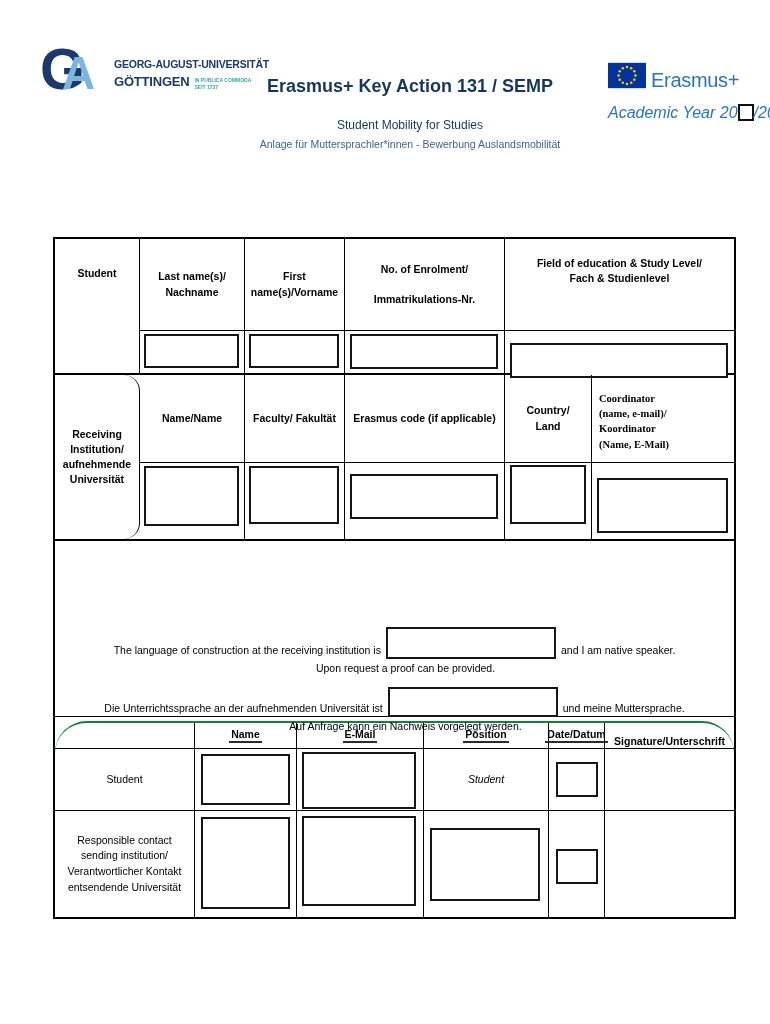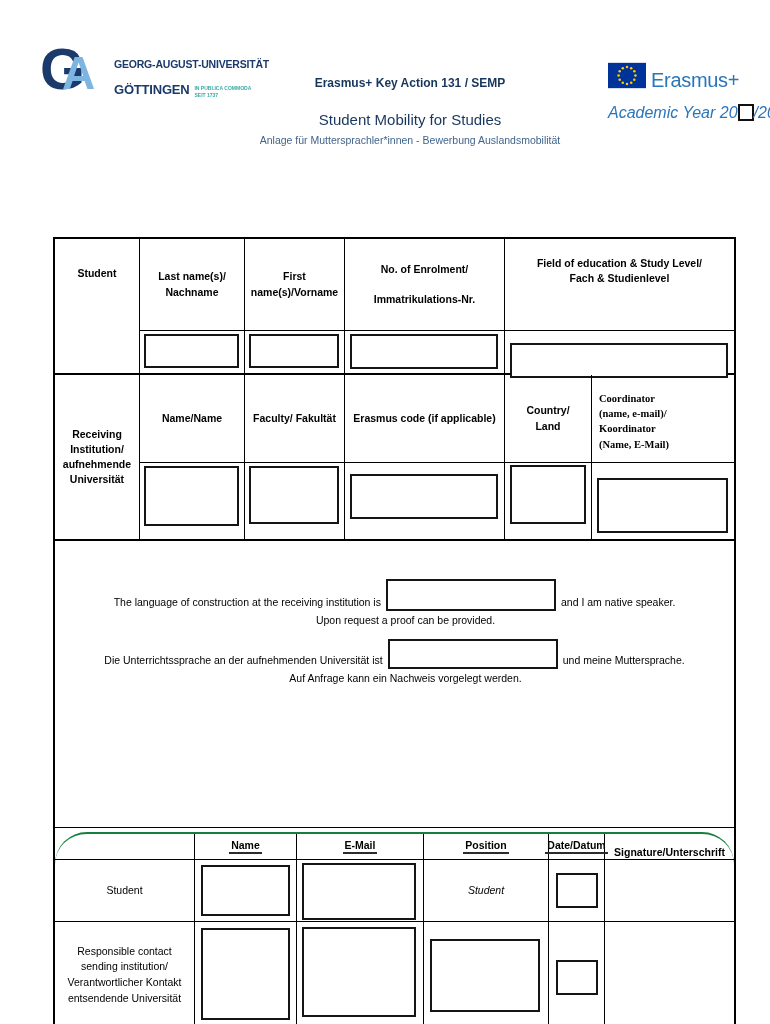--- a/index.html
+++ b/index.html
@@ -7,27 +7,27 @@
         font-family:"Liberation Sans",sans-serif;color:#000;}
   .pre{white-space:pre-line;}
 
   
   .uni-logo{position:absolute;left:40px;top:46px;display:flex;align-items:flex-start;}
   .monogram{position:relative;width:72px;height:62px;}
   .mono-g{position:absolute;left:0;top:-6px;font-size:58px;font-weight:700;color:#1b3a6b;line-height:1;}
   .mono-a{position:absolute;left:22px;top:4px;font-size:46px;font-weight:700;color:#7db4e0;line-height:1;}
   .uni-text{margin-left:2px;padding-top:12px;}
   .uni-line1{font-size:10.5px;font-weight:600;color:#1b3a6b;letter-spacing:-0.2px;}
-  .uni-line2row{display:flex;align-items:flex-start;margin-top:12px;}
+  .uni-line2row{display:flex;align-items:flex-start;margin-top:4px;}
   .uni-line2{font-size:13px;font-weight:600;color:#1b3a6b;letter-spacing:-0.2px;}
   .uni-tagline{margin-left:5px;margin-top:3px;color:#3aaaa5;font-size:5px;line-height:1.3;font-weight:700;}
 
   .title-block{position:absolute;left:240px;top:76px;width:340px;text-align:center;}
-  .form-title{font-size:12px;font-weight:700;color:#17365d;}
-  .form-subtitle{margin-top:21px;font-size:15px;font-weight:400;color:#17365d;}
+  .form-title{font-size:18px;font-weight:700;color:#17365d;}
+  .form-subtitle{margin-top:21px;font-size:12px;font-weight:400;color:#17365d;}
   .form-note{margin-top:6px;font-size:10.5px;color:#41648c;}
 
   .erasmus-block{position:absolute;left:608px;top:60px;width:155px;}
   .erasmus-row{display:flex;align-items:flex-end;}
   .eu-flag{width:38px;height:31px;display:block;}
   .erasmus-word{margin-left:5px;font-size:20px;color:#2a75bb;letter-spacing:-0.3px;line-height:1;margin-bottom:1px;}
   .acad-year{margin-top:13px;font-size:16px;font-style:italic;color:#2a75bb;white-space:nowrap;}
   .acad-box{display:inline-block;width:12px;height:13px;border:2px solid #111;background:#fff;vertical-align:-3px;}
 
   
@@ -38,27 +38,27 @@
   .hbot{border-bottom:1px solid #000;}
   .cc{display:flex;align-items:center;justify-content:center;text-align:center;}
   .bold{font-weight:700;}
   .fs{font-size:10.5px;line-height:1.45;}
 
   .sec1{display:grid;grid-template-columns:85px 105px 100px 160px 1fr;grid-template-rows:92px 42px;}
   .sec1 .c-label{grid-row:1/3;padding-bottom:64px;}
   .sec1 .top-align{align-items:flex-start;padding-top:7px;}
 
   .sec2{display:grid;grid-template-columns:85px 105px 100px 160px 87px 1fr;grid-template-rows:88px 76px;border-top:2px solid #000;}
-  .sec2 .c-label{grid-row:1/3;}
+  .sec2 .c-label{grid-row:1/3;border-radius:16px;}
   .coord-head{justify-content:flex-start;text-align:left;padding-left:7px;align-items:flex-start;padding-top:6px;font-family:Liberation Serif, serif;}
 
   .input-box{border:2px solid #151515;background:#fff;}
   .ibx{position:absolute;}
 
-  .sec3{border-top:2px solid #000;border-bottom:1px solid #000;height:289px;padding-top:38px;
+  .sec3{border-top:2px solid #000;border-bottom:1px solid #000;height:178px;padding-top:86px;
         display:flex;flex-direction:column;align-items:center;}
   .lang-row{display:flex;align-items:flex-end;justify-content:center;}
   .lang-row .txt{font-size:10.5px;margin-bottom:3px;}
   .lang-box{width:170px;height:32px;border:2px solid #151515;margin:0 5px;background:#fff;}
   .lang-sub{font-size:10.5px;margin-top:3px;text-align:center;margin-left:22px;}
   .gap-strip{height:4px;}
 
   .sec4{display:grid;grid-template-columns:140px 102px 127px 125px 56px 1fr;grid-template-rows:26px 62px 106px;border-top:2px solid #15803d;border-radius:32px;}
   .sec4 .hcell{display:flex;align-items:center;justify-content:center;font-weight:700;font-size:10.5px;}
   .underlined{border-bottom:2px solid #2b2b2b;padding:0 2px;line-height:1.2;}

